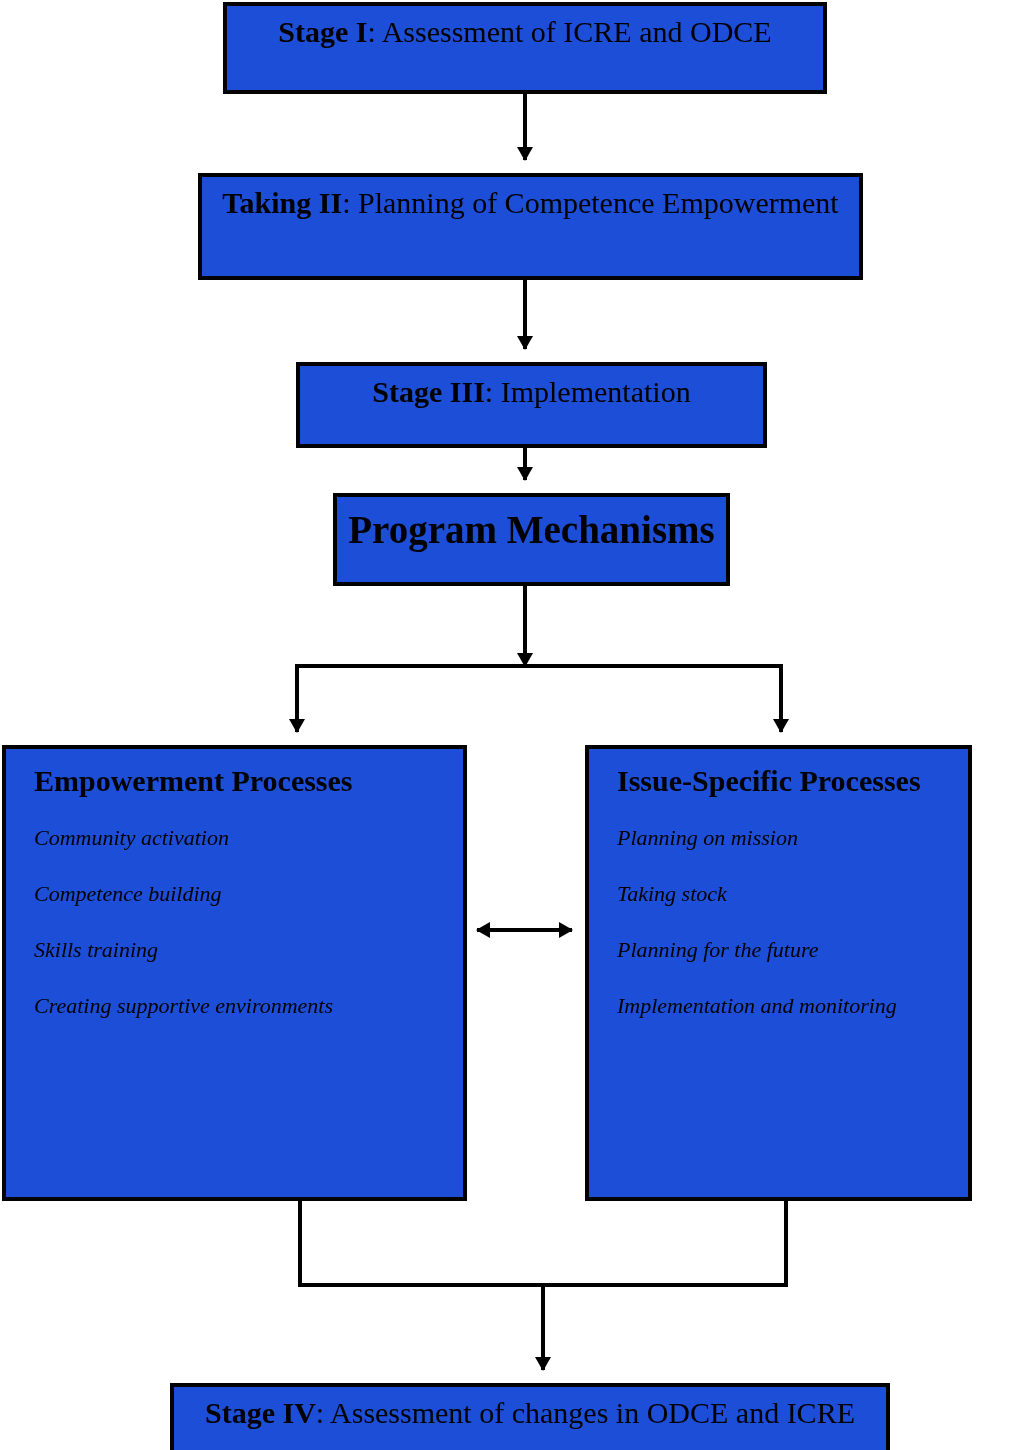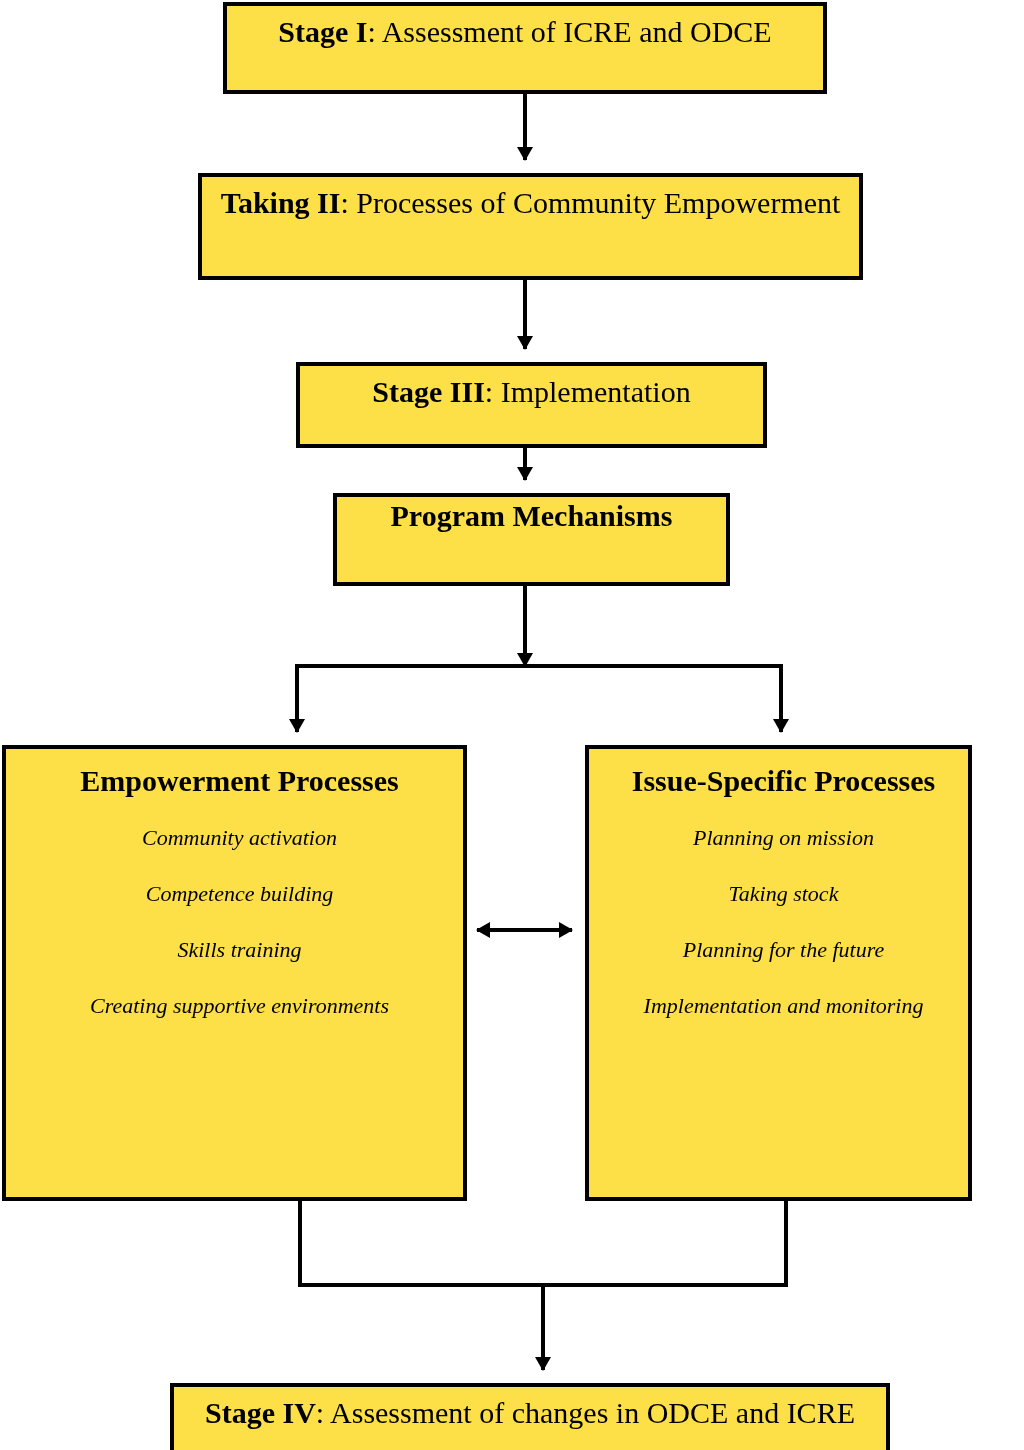--- a/index.html
+++ b/index.html
@@ -24,46 +24,46 @@
     left: 0;
     top: 0;
     width: 1024px;
     height: 1450px;
     pointer-events: none;
   }
   .box {
     position: absolute;
     box-sizing: border-box;
     border: 4px solid #000000;
-    background: #fde047;
+    background: #1d4ed8;
   }
   
   .stage-box {
     text-align: center;
     padding-top: 8px;
     padding-left: 10px;
     padding-right: 10px;
     font-size: 30px;
     line-height: 1.17;
   }
   .stage-box .lead {
     font-weight: bold;
   }
   
   .mech-box {
     text-align: center;
-    padding-top: 1px;
-    font-size: 30px;
+    padding-top: 10px;
+    font-size: 39px;
     font-weight: bold;
     line-height: 1.17;
   }
   
   .proc-box {
     padding: 14px 18px 10px 28px;
-    text-align: center;
+    text-align: left;
   }
   .proc-title {
     font-size: 30px;
     font-weight: bold;
     line-height: 1.2;
     margin: 0 0 26px 0;
     white-space: nowrap;
   }
   .proc-list {
     list-style: none;
@@ -140,21 +140,21 @@
       <line x1="298" y1="1285" x2="788" y2="1285" stroke="#000000" stroke-width="4"></line>
       <line x1="543" y1="1285" x2="543" y2="1370" stroke="#000000" stroke-width="4" marker-end="url(#arrowDown)"></line>
     </g>
   </svg>
 
   <div class="box stage-box" style="left:223px; top:2px; width:604px; height:92px;">
     <span class="lead">Stage I</span><span>: Assessment of ICRE and ODCE</span>
   </div>
 
   <div class="box stage-box" style="left:198px; top:173px; width:665px; height:107px;">
-    <span class="lead">Taking II</span><span>: Processes of Community Empowerment</span>
+    <span class="lead">Taking II</span><span>: Planning of Competence Empowerment</span>
   </div>
 
   <div class="box stage-box" style="left:296px; top:362px; width:471px; height:86px;">
     <span class="lead">Stage III</span><span>: Implementation</span>
   </div>
 
   <div class="box mech-box" style="left:333px; top:493px; width:397px; height:93px;">
     <span>Program Mechanisms</span>
   </div>
 

